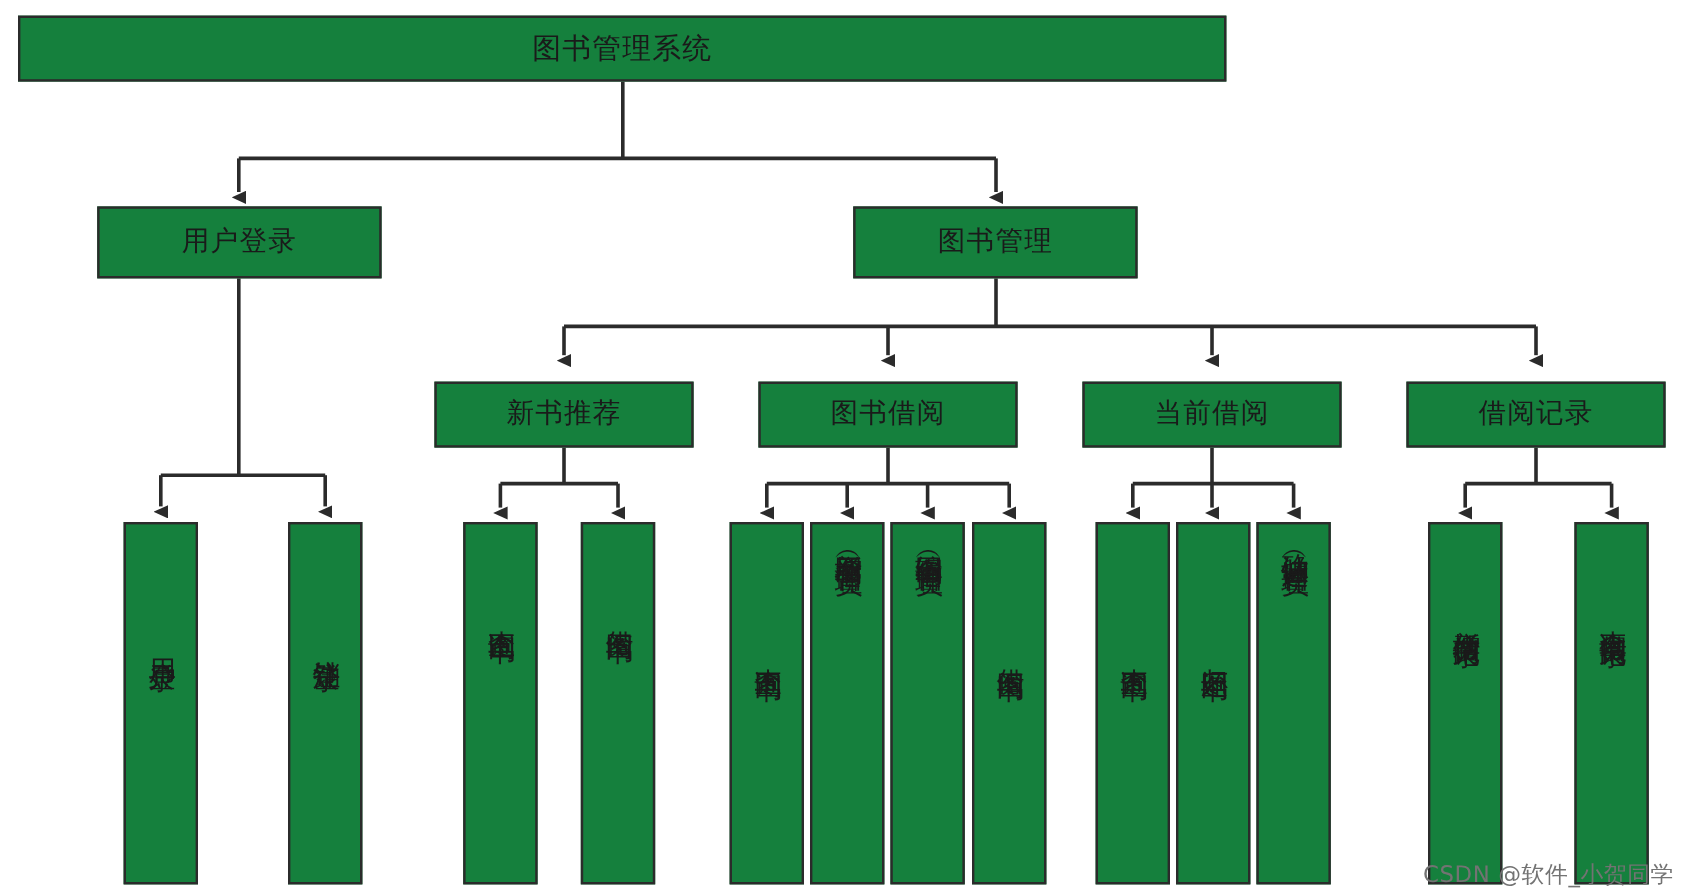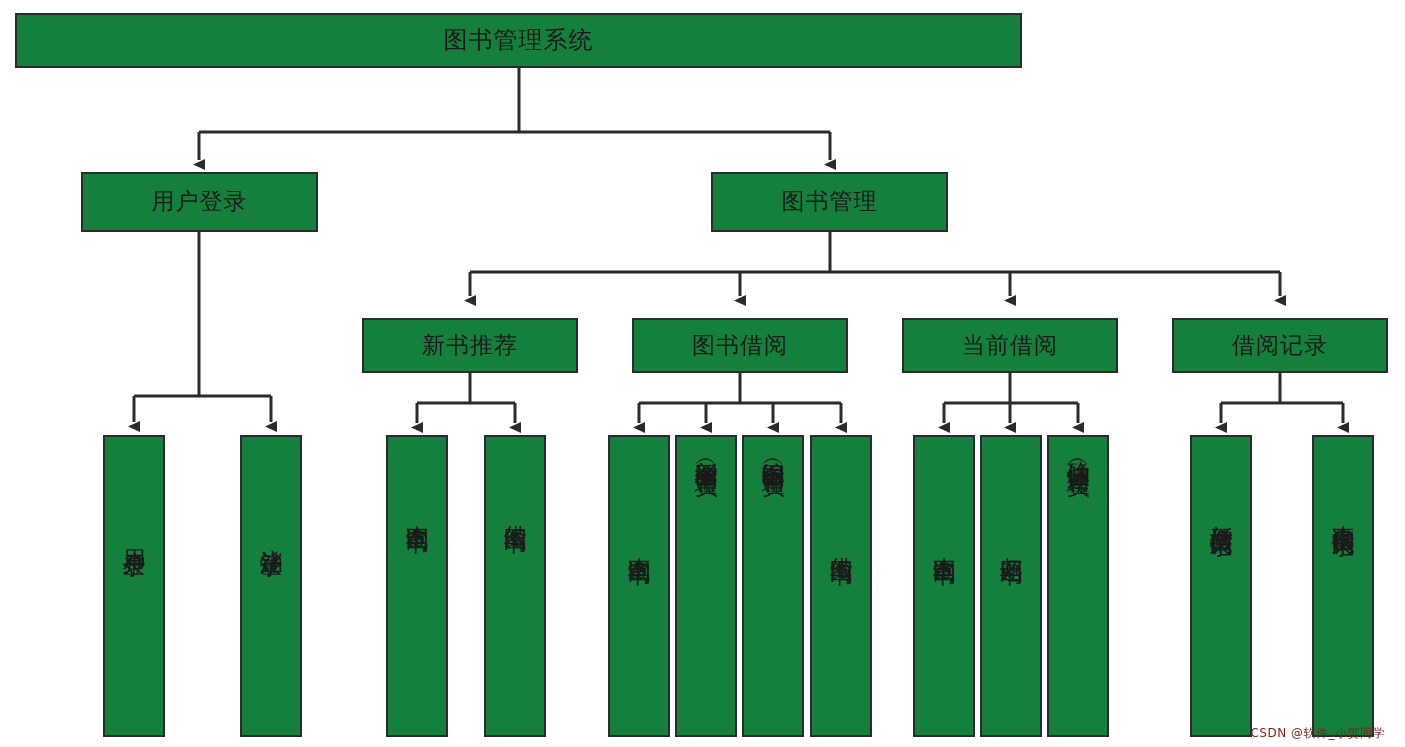--- a/index.html
+++ b/index.html
@@ -60,24 +60,24 @@
     margin-top: 88px;
   }
   .node.v.mid2 .vtext {
     margin-top: 64px;
   }
   .node.v.mid3 .vtext {
     margin-top: 96px;
   }
   .watermark {
     position: absolute;
-    right: 20px;
+    right: 10px;
     bottom: 5px;
-    font-size: 12px;
-    color: #7f1d1d;
+    font-size: 19px;
+    color: #737373;
     letter-spacing: 0.5px;
     white-space: nowrap;
   }
 </style>
 </head>
 <body>
 
 <div id="canvas">
 
   <svg class="wires" viewBox="0 0 1405 747">

